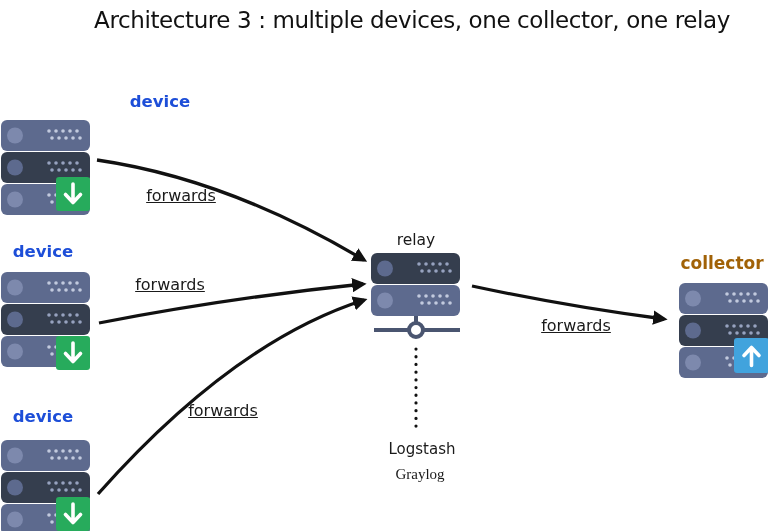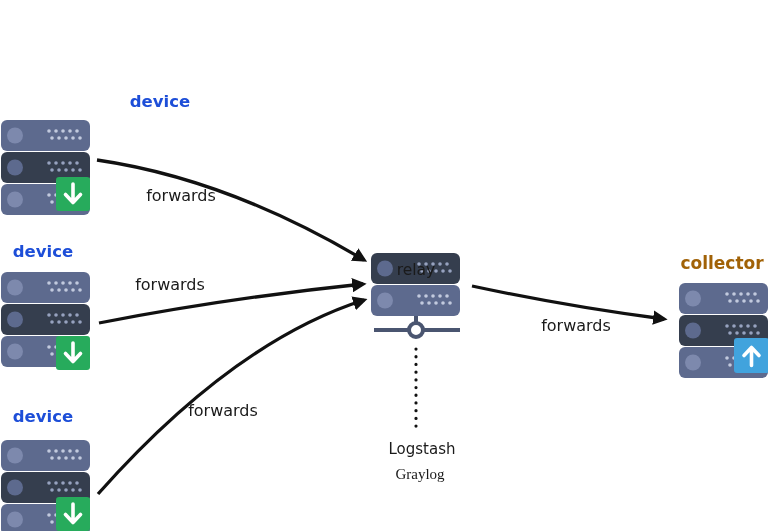--- a/index.html
+++ b/index.html
@@ -11,23 +11,23 @@
   .lbl{
     position:absolute;transform:translateX(-50%);white-space:nowrap;
     color:#1a1a1a;font-size:16.5px;line-height:1.1;
   }
   .title{
     left:412px;top:8px;font-size:23px;letter-spacing:-0.4px;color:#111;
     font-weight:500;
   }
   .device-lbl{color:#1d4ed8;font-weight:600;}
   .collector-lbl{color:#a16207;font-weight:600;font-size:17px;}
-  .relay-lbl{font-size:15.5px;margin-top:30px;}
+  .relay-lbl{font-size:15.5px;}
   .backend-lbl{font-size:15px;}
-  .fwd{font-size:16px;}
+  .fwd{font-size:16px;text-decoration:underline;}
 </style>
 </head>
 <body>
 
 <div class="stage">
 
   <svg width="768" height="531" viewBox="0 0 768 531">
     <defs>
       <marker id="ah" viewBox="0 0 10 10" refX="7.5" refY="5" markerWidth="4.4" markerHeight="4.4" orient="auto-start-reverse">
         <path d="M0,0 L10,5 L0,10 z" fill="#111111"></path>
@@ -111,20 +111,21 @@
 
     <g>
       <use href="#stack3" x="679" y="283"></use>
       <g transform="translate(734,338)">
         <rect width="35" height="35" rx="3" fill="#41a3dd"></rect>
         <path d="M17.5 27.5 L17.5 10 M10 17.5 L17.5 9.5 L25 17.5" stroke="#ffffff" stroke-width="3.6" fill="none" stroke-linecap="round" stroke-linejoin="round"></path>
       </g>
     </g>
   </svg>
 
+  <div class="lbl title">Architecture 3 : multiple devices, one collector, one relay</div>
 
   <div class="lbl device-lbl" style="left:160px;top:93px;">device</div>
   <div class="lbl device-lbl" style="left:43px;top:243px;">device</div>
   <div class="lbl device-lbl" style="left:43px;top:408px;">device</div>
 
   <div class="lbl relay-lbl" style="left:416px;top:232px;">relay</div>
   <div class="lbl collector-lbl" style="left:722px;top:254px;">collector</div>
 
   <div class="lbl fwd" style="left:181px;top:187px;">forwards</div>
   <div class="lbl fwd" style="left:170px;top:276px;">forwards</div>

